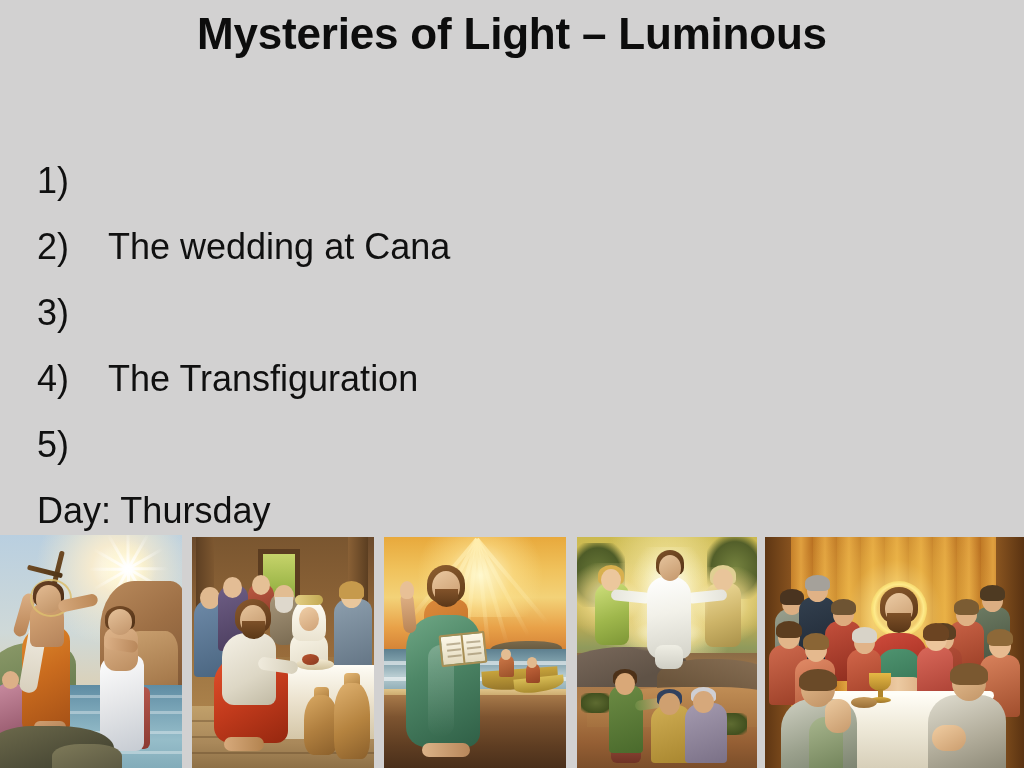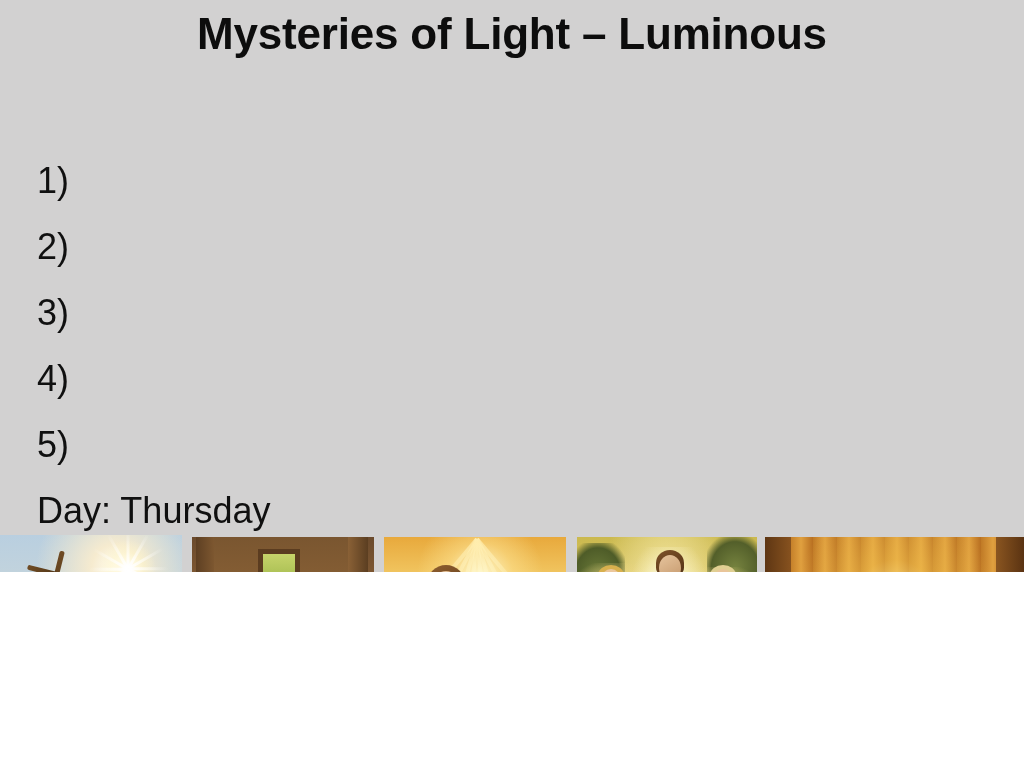--- a/index.html
+++ b/index.html
@@ -4,21 +4,21 @@
 <title>Mysteries of Light</title>
 <style>
   html, body {
     margin: 0;
     padding: 0;
     background: #ffffff;
   }
   #slide {
     position: relative;
     width: 1024px;
-    height: 572px;
+    height: 768px;
     background: #d2d1d1;
     overflow: hidden;
     font-family: "Liberation Sans", "DejaVu Sans", sans-serif;
     color: #0c0c0c;
   }
 
   
   #title {
     position: absolute;
     left: 40px;
@@ -837,28 +837,30 @@
   </div>
 
   <div id="body-list">
 
     <div class="list-row">
       <span class="list-num">1)</span>
     </div>
 
     <div class="list-row">
       <span class="list-num">2)</span>
+      <span class="list-text">The wedding at Cana</span>
     </div>
 
     <div class="list-row">
       <span class="list-num">3)</span>
     </div>
 
     <div class="list-row">
       <span class="list-num">4)</span>
+      <span class="list-text">The Transfiguration</span>
     </div>
 
     <div class="list-row">
       <span class="list-num">5)</span>
     </div>
 
     <div class="plain-row">
       <span class="plain-text">Day: Thursday</span>
     </div>
   </div>

